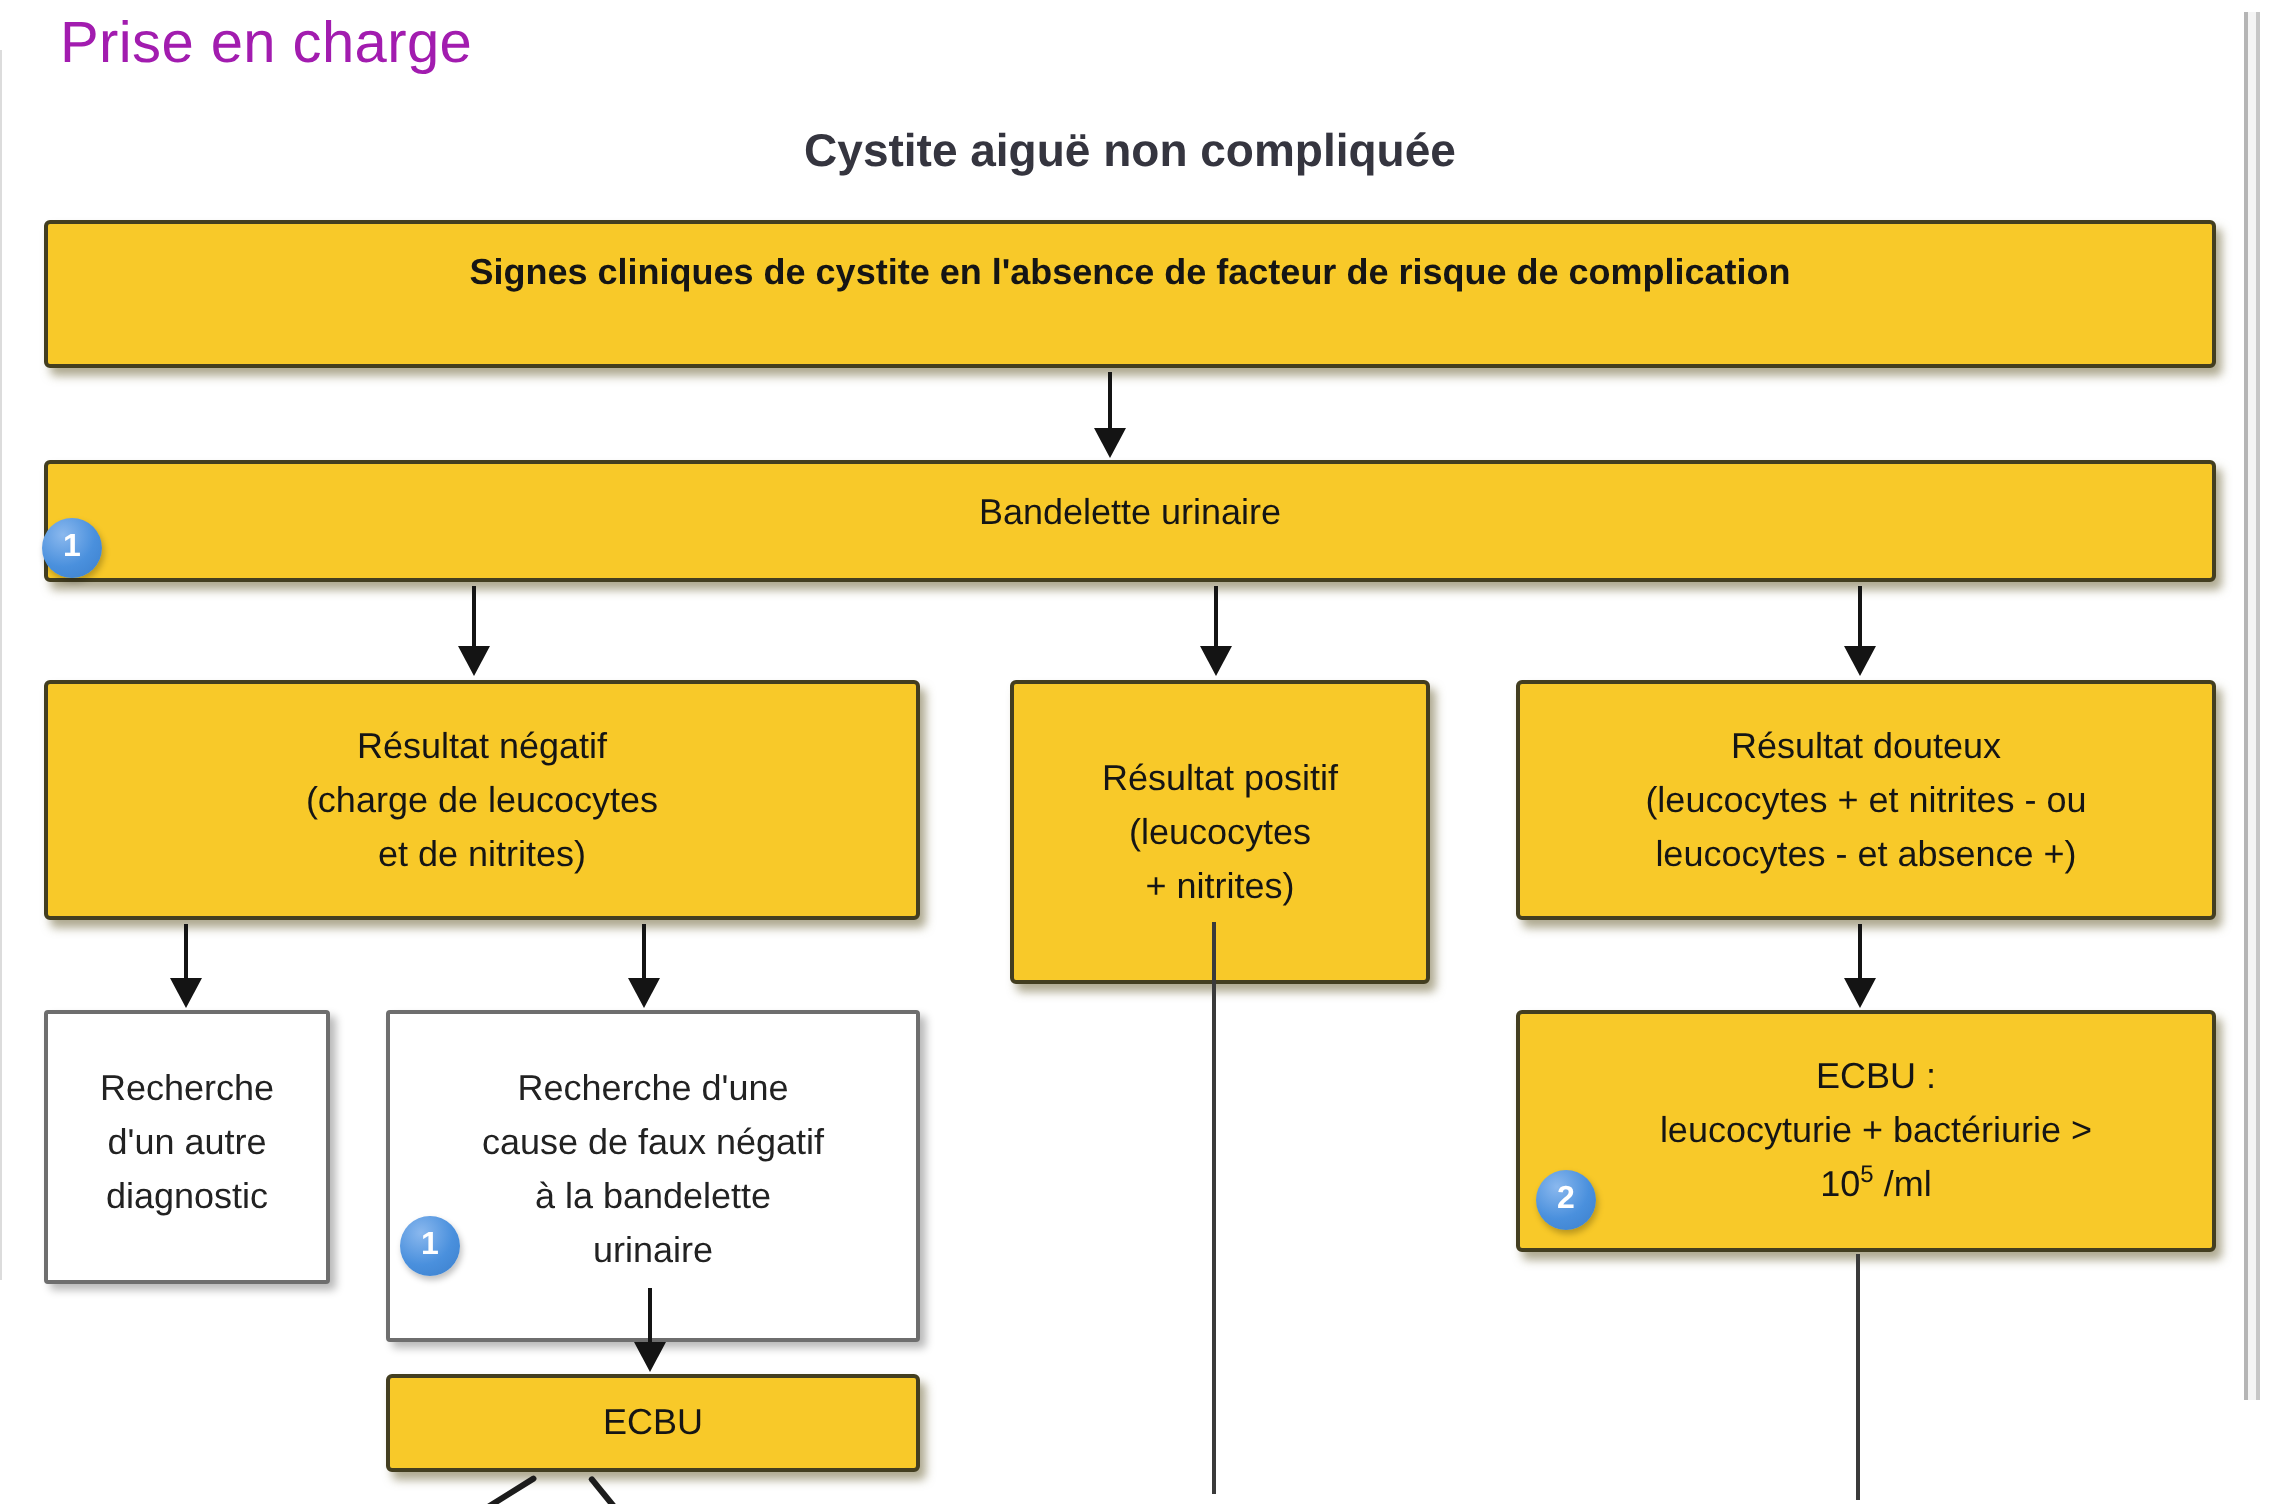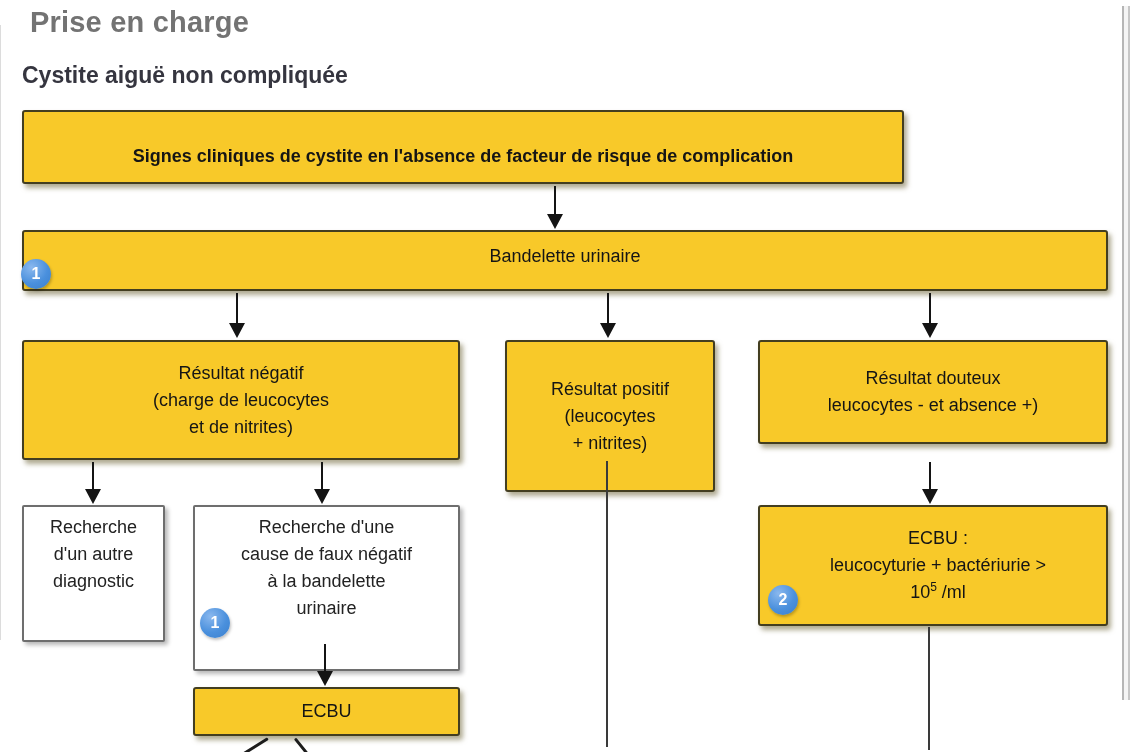--- a/index.html
+++ b/index.html
@@ -1,39 +1,39 @@
 <!DOCTYPE html>
 <html><head>
 <meta charset="utf-8">
 <style>
   html,body{margin:0;padding:0;background:#fff;}
   #stage{
     position:relative;width:1136px;height:752px;background:#ffffff;overflow:hidden;
     font-family:"Liberation Sans", sans-serif;color:#151515;
   }
   .page-title{
-    position:absolute;left:30px;top:6px;font-size:29px;font-weight:bold;color:#737373;
+    position:absolute;left:30px;top:6px;font-size:29px;font-weight:normal;color:#a21caf;
     letter-spacing:0.2px;
     text-align:center;
   }
   .subtitle{
-    position:absolute;left:22px;top:62px;width:1086px;text-align:left;
+    position:absolute;left:22px;top:62px;width:1086px;text-align:center;
     font-size:23px;font-weight:bold;color:#35353F;
   }
   .ybox{
     position:absolute;background:#F8C929;border:2px solid #433E20;border-radius:3px;
     box-shadow:3px 4px 5px rgba(110,100,55,0.55);
     display:flex;flex-direction:column;align-items:center;justify-content:center;
     font-size:18px;line-height:27px;text-align:center;box-sizing:border-box;
   }
   .wbox{
     position:absolute;background:#ffffff;border:2px solid #6e6e6e;border-radius:2px;
     box-shadow:3px 3px 4px rgba(0,0,0,0.28);
     display:flex;flex-direction:column;align-items:center;justify-content:flex-start;
-    font-size:18px;line-height:27px;text-align:center;box-sizing:border-box;padding-top:7px;
+    font-size:18px;line-height:27px;text-align:center;box-sizing:border-box;padding-top:24px;
     color:#222;
   }
   .top-align{justify-content:flex-start;}
   .bold{font-weight:bold;}
   .varrow{position:absolute;width:16px;}
   .varrow .shaft{position:absolute;left:7px;top:0;width:2px;background:#141414;}
   .varrow .head{position:absolute;left:0;bottom:0;width:0;height:0;
     border-left:8px solid transparent;border-right:8px solid transparent;border-top:15px solid #141414;}
   .vline{position:absolute;width:2px;background:#3a3a3a;}
   .stub{position:absolute;height:3px;background:#1c1c1c;border-radius:2px;}
@@ -54,21 +54,21 @@
 <body>
 
 <div id="stage">
 
   <div class="edge-left"></div>
   <div class="scrollbar"></div>
 
   <div class="page-title">Prise en charge</div>
   <div class="subtitle">Cystite aiguë non compliquée</div>
 
-  <div class="ybox bold top-align" style="left:22px;top:110px;width:882px;height:74px;padding-top:31px;font-size:18px;">
+  <div class="ybox bold top-align" style="left:22px;top:110px;width:1086px;height:74px;padding-top:11px;font-size:18px;">
     <div>Signes cliniques de cystite en l'absence de facteur de risque de complication</div>
   </div>
 
   <div class="varrow" style="left:547px;top:186px;height:43px;">
     <div class="shaft" style="height:30px;"></div>
       <div class="head"></div>
   </div>
 
   <div class="ybox top-align" style="left:22px;top:230px;width:1086px;height:61px;padding-top:11px;">
     <div>Bandelette urinaire</div>
@@ -93,22 +93,23 @@
   <div class="ybox" style="left:22px;top:340px;width:438px;height:120px;">
     <div>Résultat négatif</div>
     <div>(charge de leucocytes</div>
     <div>et de nitrites)</div>
   </div>
   <div class="ybox" style="left:505px;top:340px;width:210px;height:152px;">
     <div>Résultat positif</div>
     <div>(leucocytes</div>
     <div>+ nitrites)</div>
   </div>
-  <div class="ybox" style="left:758px;top:340px;width:350px;height:104px;">
+  <div class="ybox" style="left:758px;top:340px;width:350px;height:120px;">
     <div>Résultat douteux</div>
+    <div>(leucocytes + et nitrites - ou</div>
     <div>leucocytes - et absence +)</div>
   </div>
 
   <div class="varrow" style="left:85px;top:462px;height:42px;">
     <div class="shaft" style="height:29px;"></div>
       <div class="head"></div>
   </div>
   <div class="varrow" style="left:314px;top:462px;height:42px;">
     <div class="shaft" style="height:29px;"></div>
       <div class="head"></div>

